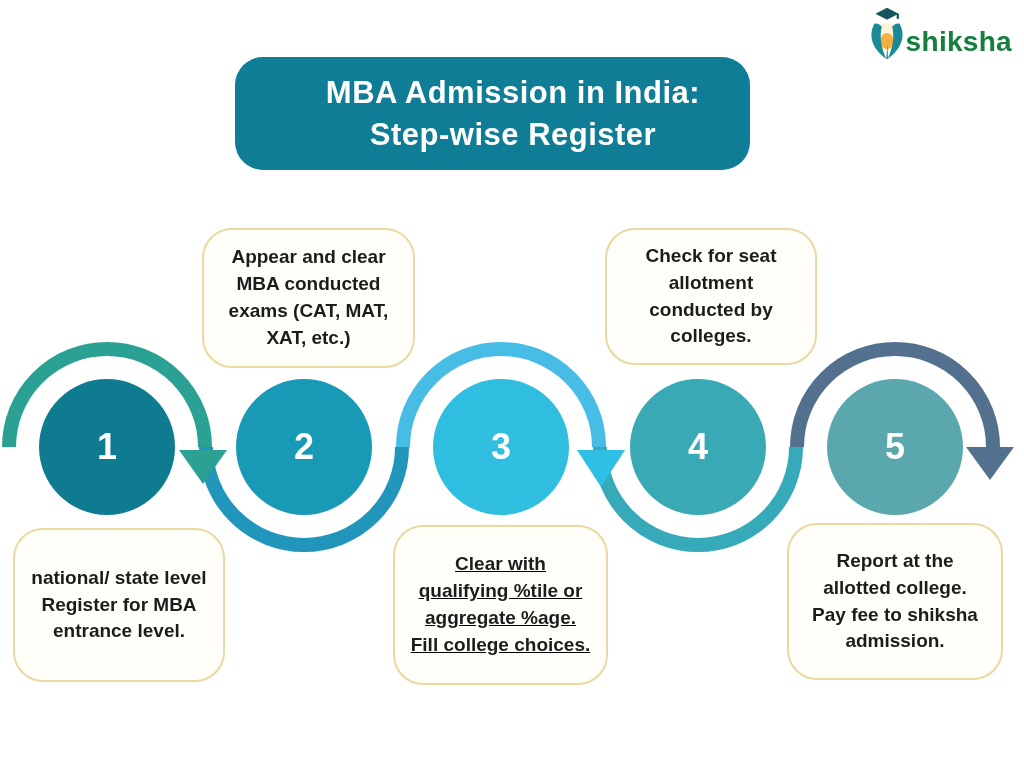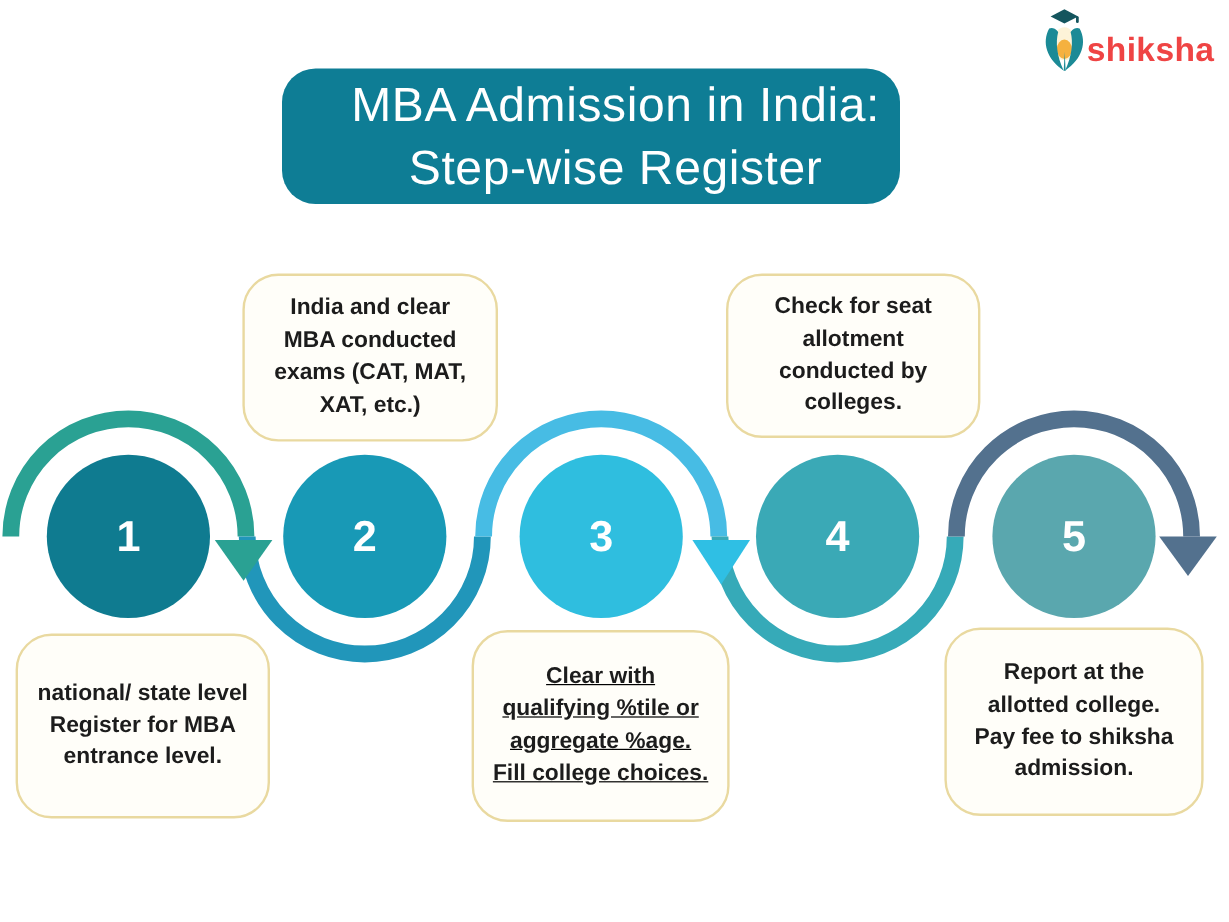--- a/index.html
+++ b/index.html
@@ -13,21 +13,21 @@
 
   
   .banner {
     position: absolute; left: 235px; top: 57px;
     width: 515px; height: 113px;
     border-radius: 28px;
     display: flex; flex-direction: column; align-items: center; justify-content: center;
     gap: 6px;
   }
   .banner .line {
-    color: #ffffff; font-size: 40px; font-weight: 400; letter-spacing: 0.5px;
+    color: #ffffff; font-size: 31px; font-weight: 700; letter-spacing: 0.5px;
     line-height: 1.15; white-space: nowrap; margin-left: 41px;
   }
 
   
   .logo {
     position: absolute; right: 12px; top: 6px;
     display: flex; align-items: flex-end;
   }
   .logo svg { width: 46px; height: 54px; display: block; }
   .logo .logo-text {
@@ -83,21 +83,21 @@
   <div class="logo">
     <svg viewBox="0 0 40 46">
       <path d="M20 1 L30 6.2 L20 11.4 L10 6.2 Z" fill="#14555e"></path>
       <rect x="28.4" y="6" width="2" height="5" rx="1" fill="#14555e"></rect>
       <ellipse cx="20" cy="26" rx="8.5" ry="12" fill="#fdf3d8"></ellipse>
       <ellipse cx="20" cy="30" rx="5.5" ry="7" fill="#f5b13f"></ellipse>
       <path d="M9 15 C3.5 25 7 37 19.5 45.5 C14.5 35 13.5 25 15.5 17.5 C13 14.5 10.8 14.3 9 15 Z" fill="#1b8a96"></path>
       <path d="M31 15 C36.5 25 33 37 20.5 45.5 C25.5 35 26.5 25 24.5 17.5 C27 14.5 29.2 14.3 31 15 Z" fill="#1b8a96"></path>
       <path d="M19.5 45.5 L20.2 32 L20.9 45.5 Z" fill="#1b8a96"></path>
     </svg>
-    <span class="logo-text" style="color: #ef4444;">shiksha</span>
+    <span class="logo-text" style="color: #15803d;">shiksha</span>
   </div>
 
   <svg class="wave" viewBox="0 0 1024 768">
     <path d="M 9 447 A 98 98 0 0 1 205 447" fill="none" stroke-width="14" stroke="#2aa193"></path>
     <path d="M 206 447 A 98 98 0 0 0 402 447" fill="none" stroke-width="14" stroke="#2196ba"></path>
     <path d="M 403 447 A 98 98 0 0 1 599 447" fill="none" stroke-width="14" stroke="#47bce4"></path>
     <path d="M 600 447 A 98 98 0 0 0 796 447" fill="none" stroke-width="14" stroke="#36aab8"></path>
     <path d="M 797 447 A 98 98 0 0 1 993 447" fill="none" stroke-width="14" stroke="#53718e"></path>
     <polygon points="179,450 227,450 203,484" fill="#2aa193"></polygon>
     <polygon points="577,450 625,450 601,487" fill="#2fbfe4"></polygon>
@@ -120,21 +120,21 @@
     <span class="num">5</span>
   </div>
 
   <div class="note note1">
     <span class="tline">national/ state level</span>
     <span class="tline">Register for MBA</span>
     <span class="tline">entrance level.</span>
   </div>
 
   <div class="note note2">
-    <span class="tline">India and clear</span>
+    <span class="tline">Appear and clear</span>
     <span class="tline">MBA conducted</span>
     <span class="tline">exams (CAT, MAT,</span>
     <span class="tline">XAT, etc.)</span>
   </div>
 
   <div class="note note3">
     <span class="tline">Clear with</span>
     <span class="tline">qualifying %tile or</span>
     <span class="tline">aggregate %age.</span>
     <span class="tline">Fill college choices.</span>

